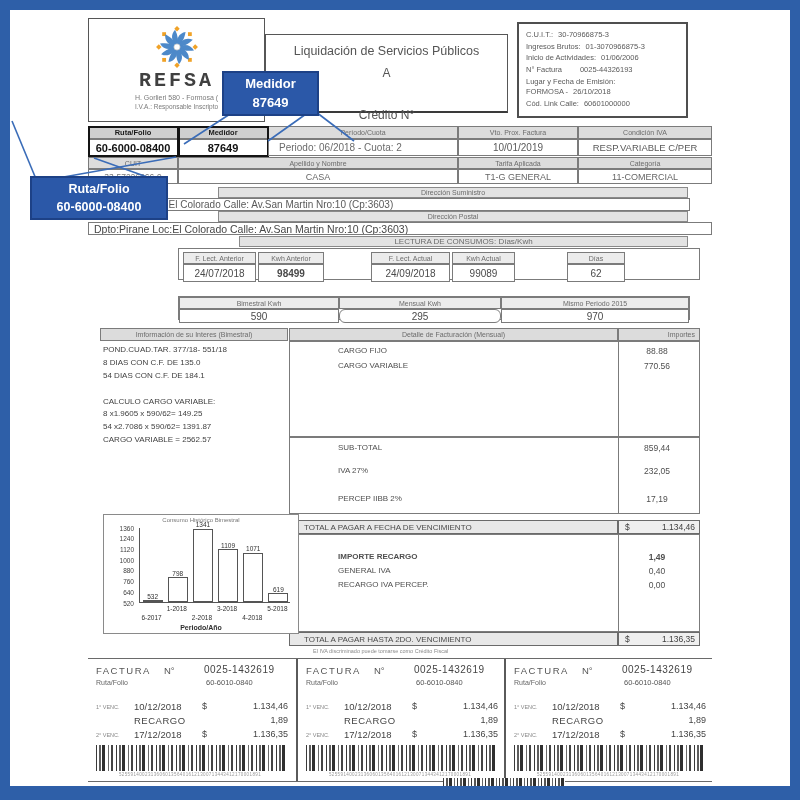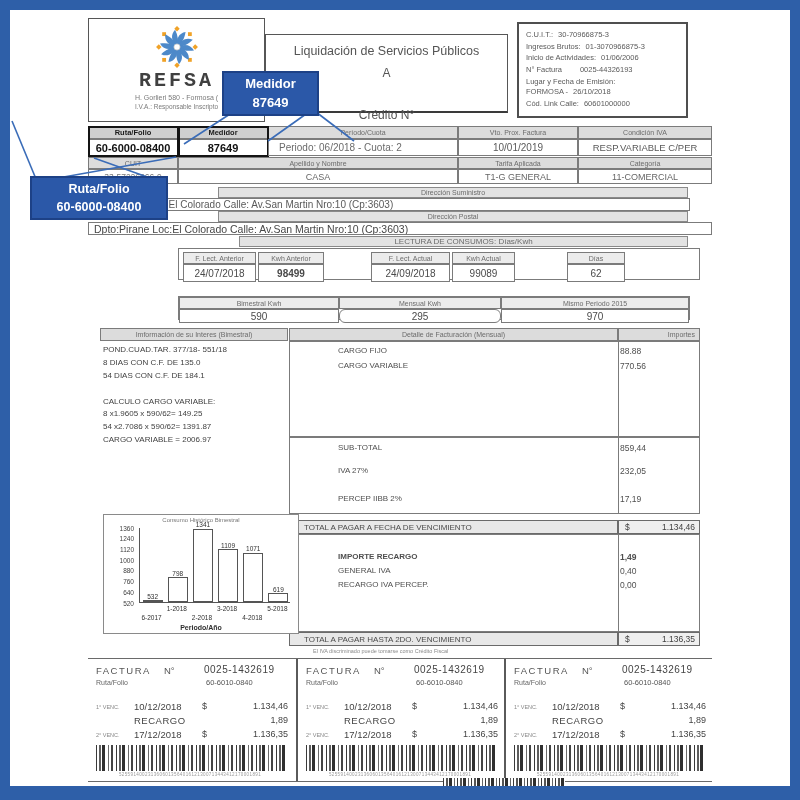--- a/index.html
+++ b/index.html
@@ -21,21 +21,21 @@
   .hdr-dark{background:#cfcfcf;color:#1a1a1a;font-weight:bold;font-size:7.5px;}
   .bar-hdr{position:absolute;border:1px solid #8a8a8a;background:#e3e3e3;color:#6b6b6b;font-size:7px;display:flex;align-items:center;justify-content:center;}
   .hl-box{position:absolute;border:2px solid #141414;z-index:15;pointer-events:none;}
   .frame-bar{position:absolute;background:var(--blue);z-index:50;}
   .callout{position:absolute;background:var(--callout);border:2px solid var(--callout-border);color:#fff;font-weight:bold;text-align:center;z-index:45;display:flex;flex-direction:column;justify-content:center;line-height:1.45;}
   .fiscal-row{display:flex;gap:5px;font-size:7.5px;color:#5a5a5a;line-height:11.5px;white-space:nowrap;}
   .fiscal-row.tight{line-height:9.5px;}
   .fiscal-row.wide-gap{gap:18px;}
   .bill-row{position:absolute;left:0;width:100%;height:12px;}
   .bl{position:absolute;left:28px;font-size:8px;color:#4f4f4f;white-space:nowrap;margin-left:20px;}
-  .ba{position:absolute;left:330px;width:74px;text-align:left;font-size:8.5px;color:#4f4f4f;}
+  .ba{position:absolute;left:330px;width:74px;text-align:center;font-size:8.5px;color:#4f4f4f;}
   .vline{position:absolute;left:328px;top:0;bottom:0;border-left:1px solid var(--border-gray);}
   .detail-box{position:absolute;border:1px solid var(--border-gray);background:#fff;}
   .total-bar{position:absolute;height:14px;}
   .total-label{position:absolute;left:0;top:0;width:329px;height:14px;border:1px solid #6a6a6a;background:#e8e8e8;display:flex;align-items:center;padding-left:14px;font-size:8px;color:#4a4a4a;}
   .total-amount{position:absolute;left:329px;top:0;width:82px;height:14px;border:1px solid #6a6a6a;background:#efefef;font-size:8.5px;color:#3f3f3f;display:flex;align-items:center;}
   .total-amount .cur{margin-left:6px;}
   .total-amount .amt{margin-left:auto;margin-right:4px;}
   .info-line{height:12.9px;font-size:8px;color:#3f3f3f;white-space:nowrap;}
   
   .chart-box{position:absolute;left:103px;top:514px;width:196px;height:120px;border:1px solid #8a8a8a;background:#fff;}
@@ -211,21 +211,21 @@
   <div class="cell hdr" style="left:618px;top:328px;width:82px;height:13px;justify-content:flex-end;padding-right:4px;">Importes</div>
 
   <div class="abs" style="left:103px;top:345px;width:184px;">
     <div class="info-line">POND.CUAD.TAR. 377/18- 551/18</div>
     <div class="info-line">8 DIAS CON C.F. DE 135.0</div>
     <div class="info-line">54 DIAS CON C.F. DE 184.1</div>
     <div class="info-line"></div>
     <div class="info-line">CALCULO CARGO VARIABLE:</div>
     <div class="info-line">8 x1.9605 x 590/62= 149.25</div>
     <div class="info-line">54 x2.7086 x 590/62= 1391.87</div>
-    <div class="info-line">CARGO VARIABLE = 2006.97</div>
+    <div class="info-line">CARGO VARIABLE = 2562.57</div>
   </div>
 
   <div class="detail-box" style="left:289px;top:341px;width:411px;height:96px;">
     <div class="vline"></div>
     <div class="bill-row" style="top:4px;">
         <span class="bl">CARGO FIJO</span>
         <span class="ba">88.88</span>
       </div>
     <div class="bill-row" style="top:19px;">
         <span class="bl">CARGO VARIABLE</span>

